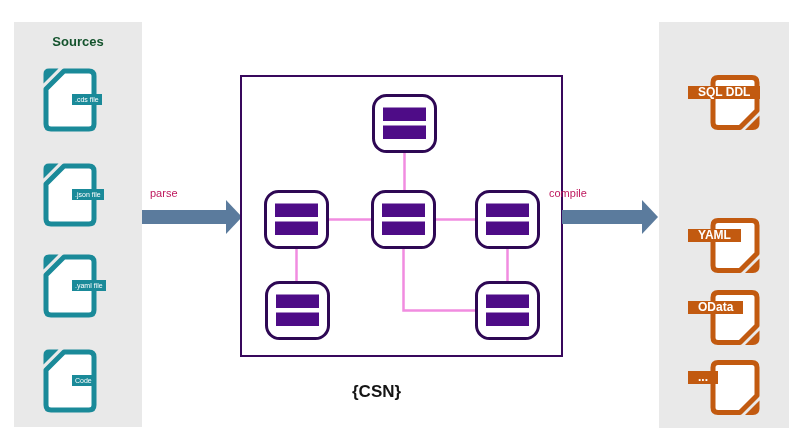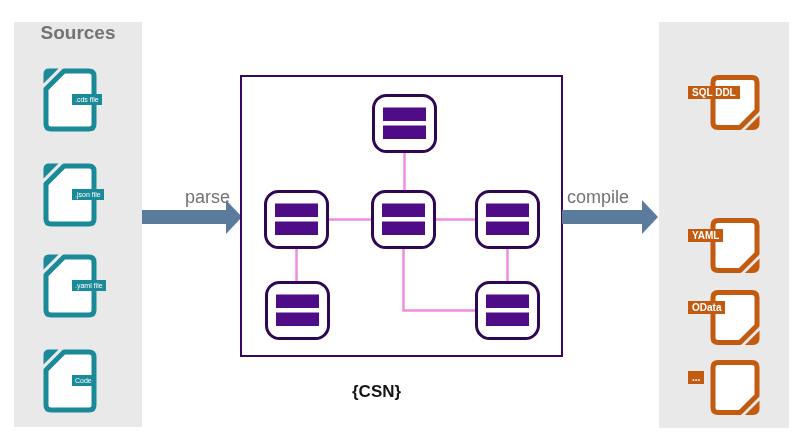--- a/index.html
+++ b/index.html
@@ -2,32 +2,32 @@
 <html><head>
 <meta charset="utf-8">
 <style>
   html,body { margin:0; padding:0; background:#fff; }
   .canvas { position:relative; width:800px; height:448px; background:#ffffff;
             font-family:"Liberation Sans", sans-serif; overflow:hidden; }
 
   .panel { position:absolute; top:22px; background:#e9e9e9; }
   .panel-left  { left:14px;  width:128px; height:405px; }
   .panel-right { left:659px; width:130px; height:406px; }
-  .panel-header { text-align:center; font-weight:700;
-                  font-size:19px; color:#737373; }
+  .panel-header { margin-top:12px; text-align:center; font-weight:700;
+                  font-size:13px; color:#14532d; }
 
   .icon-wrap { position:absolute; }
   .badge { position:absolute; color:#fff; white-space:nowrap; }
   .src-badge { left:29px; top:26px; background:#1a8a99; font-size:7px;
                height:11px; line-height:11px; padding:0 3px; }
-  .tgt-badge { left:-22px; top:11px; background:#c25a10; font-size:10px;
-               font-weight:700; height:13px; line-height:13px; padding:0 4px; }
+  .tgt-badge { left:-22px; top:11px; background:#c25a10; font-size:12px;
+               font-weight:700; height:13px; line-height:13px; padding:0 10px; }
 
-  .flow-label { position:absolute; top:187px; width:80px; text-align:right;
-                font-size:18px; color:#737373; }
+  .flow-label { position:absolute; top:187px; width:80px; text-align:left;
+                font-size:11px; color:#be185d; }
   .parse-label   { left:150px; }
   .compile-label { left:549px; }
   .arrow-svg { position:absolute; top:200px; }
 
   .csn-box { position:absolute; left:240px; top:75px; width:323px; height:282px;
              border:2px solid #38085c; box-sizing:border-box; background:#fff; }
   .csn-label { position:absolute; left:352px; top:382px; width:100px;
                text-align:left; font-weight:700; font-size:17px; color:#141414; }
   .defs-svg { position:absolute; width:0; height:0; }
 </style>

